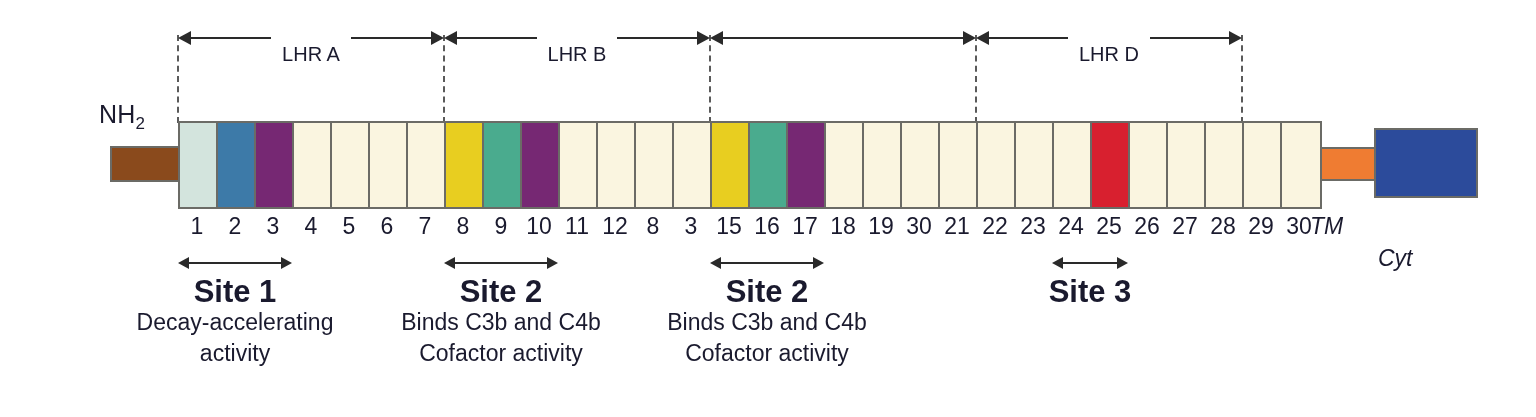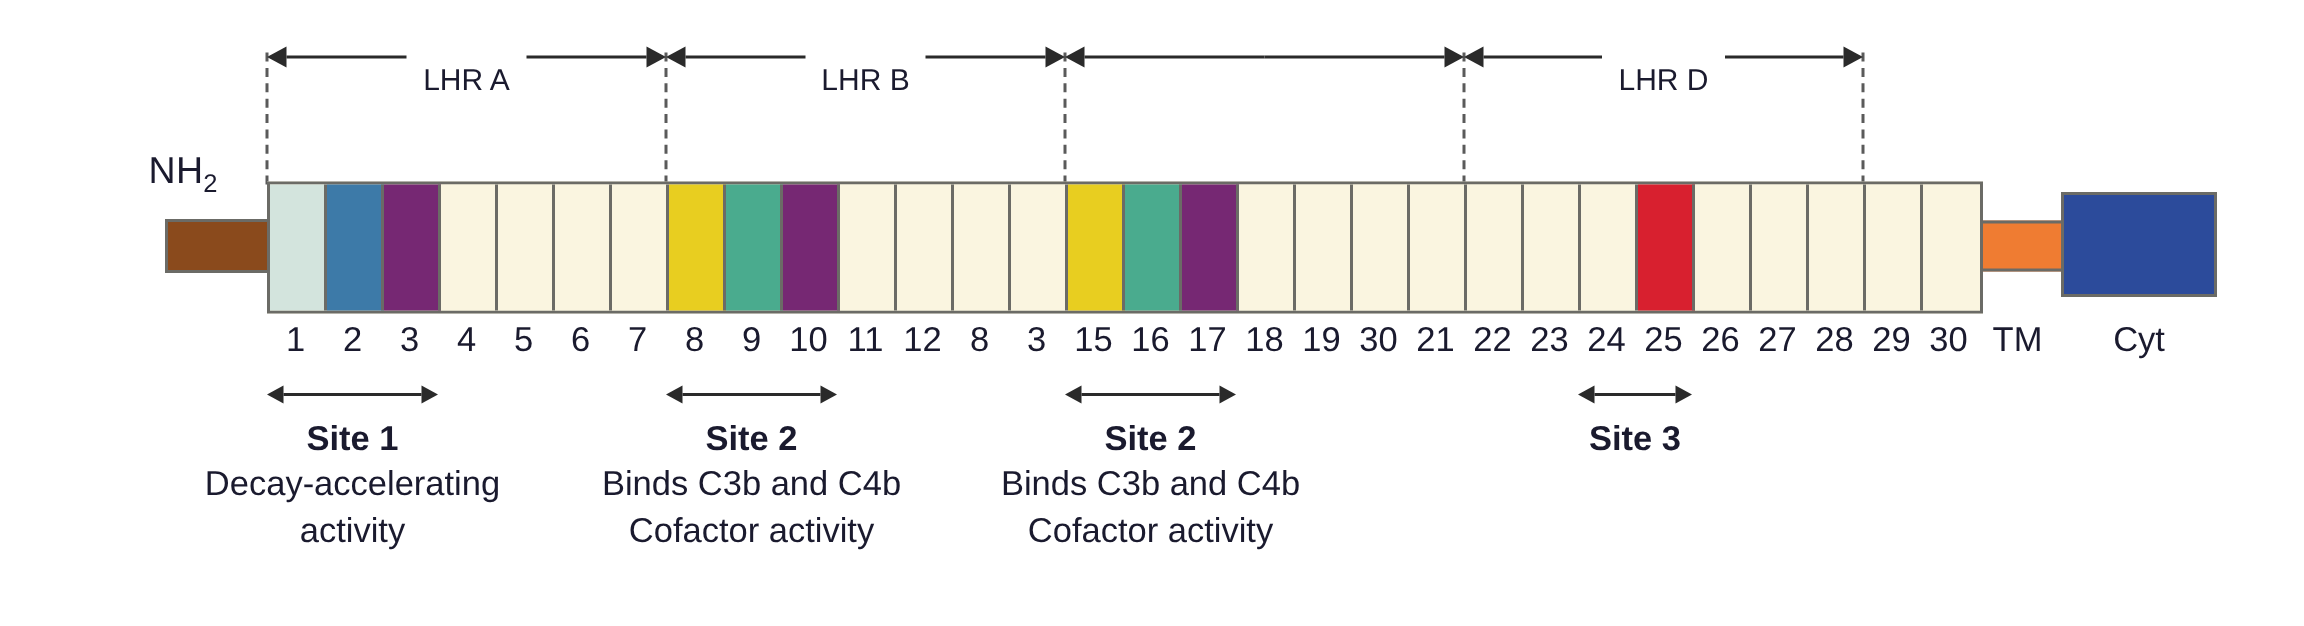--- a/index.html
+++ b/index.html
@@ -67,24 +67,24 @@
   #numbers{
     position:absolute;left:178px;top:211px;
     display:flex;height:30px;
   }
   .num{
     width:38px;text-align:center;
     font-size:23px;line-height:30px;
   }
   .tail-label{
     position:absolute;top:211px;
-    font-size:23px;line-height:30px;text-align:center;
+    font-size:23px;line-height:30px;text-align:left;font-style:italic;
   }
   #tm-label{left:1310px;width:70px;}
-  #cyt-label{left:1378px;width:96px;}
+  #cyt-label{left:1378px;width:96px;margin-top:32px;}
 
   
   .dashed{
     position:absolute;top:35px;width:0;height:88px;
     border-left:2.5px dashed #5a5a5a;
     z-index:1;
   }
 
   
   .lhr{
@@ -115,21 +115,21 @@
   .site-arrow{
     display:flex;align-items:center;justify-content:center;
     height:18px;margin:0 auto 5px auto;
   }
   .site-arrow .line{height:2.5px;background:#2a2a2a;flex:1 1 auto;}
   .site-arrow .arrow-l{border-right:11px solid #2a2a2a;
     border-top:6.5px solid transparent;border-bottom:6.5px solid transparent;}
   .site-arrow .arrow-r{border-left:11px solid #2a2a2a;
     border-top:6.5px solid transparent;border-bottom:6.5px solid transparent;}
   .site-title{
-    font-size:23px;font-weight:bold;line-height:30px;
+    font-size:31px;font-weight:bold;line-height:30px;
     white-space:nowrap;
   }
   .site-desc{
     font-size:23px;line-height:31px;white-space:nowrap;
   }
 </style>
 </head>
 <body>
 
 <div id="stage">

